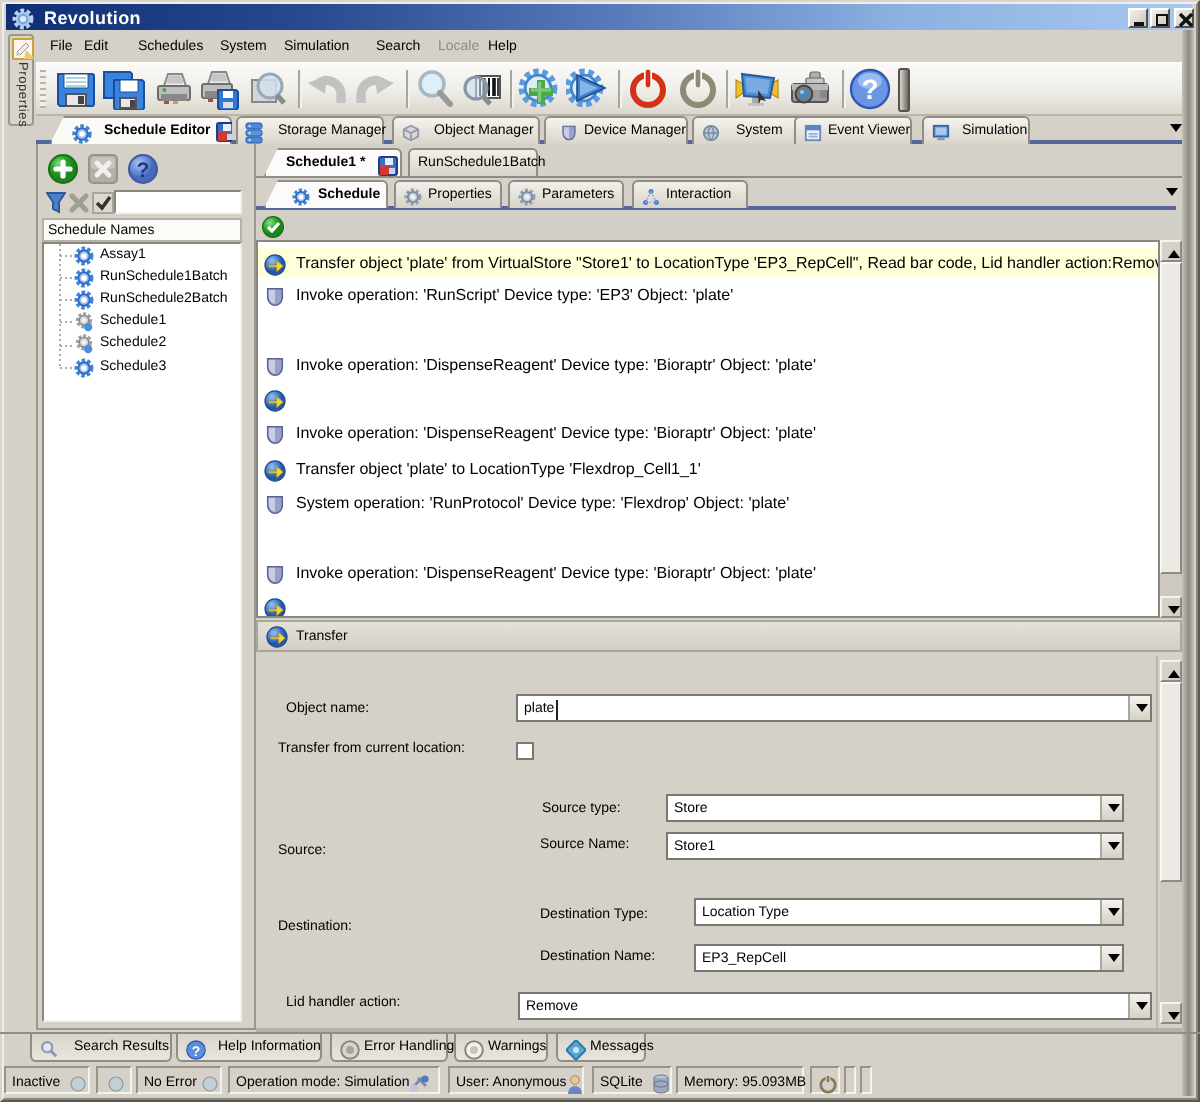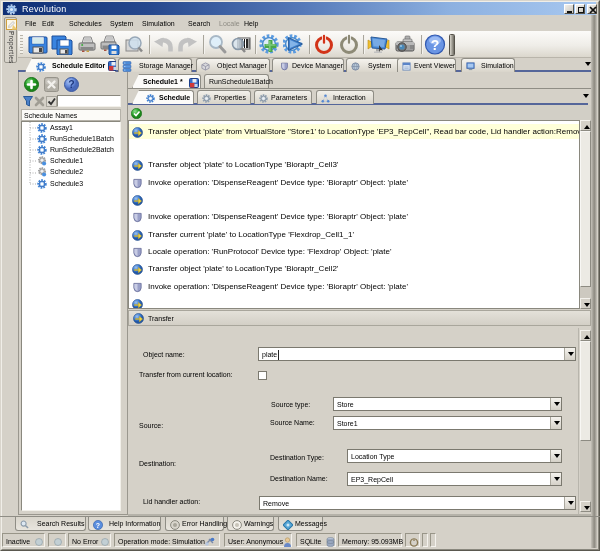--- a/index.html
+++ b/index.html
@@ -22,21 +22,21 @@
 #frame2 {
   position:absolute; left:1px; top:1px; width:598px; height:549px;
   border:1px solid #f0eee8;
   border-right-color:#8a887e; border-bottom-color:#8a887e;
 }
 
 #titlebar {
   position:absolute; left:3px; top:2px; width:593px; height:13px;
   background:linear-gradient(to right, #0f2f75 0%, #27498e 25%, #5478b8 50%, #8cb0e0 75%, #a8c8f0 100%);
 }
-#titletext { position:absolute; left:19px; top:2px; color:#fff; font-weight:normal; font-size:9px; letter-spacing:0.2px;}
+#titletext { position:absolute; left:19px; top:2px; color:#fff; font-weight:bold; font-size:9px; letter-spacing:0.2px;}
 .winbtn { position:absolute; top:2px; width:10px; height:10px; background:linear-gradient(135deg,#f2f0ec,#c9c5bc); border:1px solid #404040; border-top-color:#fff; border-left-color:#fff; border-right-color:#55534b; border-bottom-color:#55534b; }
 
 #menubar { position:absolute; left:3px; top:15px; width:593px; height:16px; }
 .menuitem { position:absolute; top:5px; font-size:7px; color:#000; }
 
 #toolbar { position:absolute; left:3px; top:31px; width:593px; height:27px; background:linear-gradient(to bottom,#fcfbf9 0%, #efede8 55%, #dbd7cd 100%); border-bottom:1px solid #b9b5ab;}
 .tsep { position:absolute; top:4px; width:1px; height:19px; background:#a8a59b; box-shadow:1px 0 0 #f4f2ee; }
 .ticon { position:absolute; top:3px; }
 
 #maintabs { position:absolute; left:3px; top:58px; width:593px; height:14px; }
@@ -552,60 +552,54 @@
       </svg>
   </div>
 
   <div id="list">
     <div class="lrow" style="top:3px;background:#ffffd9">
         <svg class="ic" width="11" height="11">
           <use href="#ic-t"></use>
         </svg>
         <div class="txt">Transfer object 'plate' from VirtualStore "Store1' to LocationType 'EP3_RepCell", Read bar code, Lid handler action:Remov</div>
       </div>
-    <div class="lrow" style="top:36px">
+    <div class="lrow" style="top:19px">
+        <svg class="ic" width="11" height="11">
+          <use href="#ic-i"></use>
+        </svg>
+        <div class="txt">Invoke operation: 'RunScript' Device type: 'EP3' Object: 'plate'</div>
+      </div>
+    <div class="lrow" style="top:54px">
+        <svg class="ic" width="11" height="11">
+          <use href="#ic-i"></use>
+        </svg>
+        <div class="txt">Invoke operation: 'DispenseReagent' Device type: 'Bioraptr' Object: 'plate'</div>
+      </div>
+    <div class="lrow" style="top:71px">
         <svg class="ic" width="11" height="11">
           <use href="#ic-t"></use>
         </svg>
-        <div class="txt">Transfer object 'plate' to LocationType 'Bioraptr_Cell3'</div>
-      </div>
-    <div class="lrow" style="top:54px">
+      </div>
+    <div class="lrow" style="top:88px">
         <svg class="ic" width="11" height="11">
           <use href="#ic-i"></use>
         </svg>
         <div class="txt">Invoke operation: 'DispenseReagent' Device type: 'Bioraptr' Object: 'plate'</div>
       </div>
-    <div class="lrow" style="top:71px">
+    <div class="lrow" style="top:106px">
         <svg class="ic" width="11" height="11">
           <use href="#ic-t"></use>
         </svg>
-      </div>
-    <div class="lrow" style="top:88px">
+        <div class="txt">Transfer object 'plate' to LocationType 'Flexdrop_Cell1_1'</div>
+      </div>
+    <div class="lrow" style="top:123px">
         <svg class="ic" width="11" height="11">
           <use href="#ic-i"></use>
         </svg>
-        <div class="txt">Invoke operation: 'DispenseReagent' Device type: 'Bioraptr' Object: 'plate'</div>
-      </div>
-    <div class="lrow" style="top:106px">
-        <svg class="ic" width="11" height="11">
-          <use href="#ic-t"></use>
-        </svg>
-        <div class="txt">Transfer current 'plate' to LocationType 'Flexdrop_Cell1_1'</div>
-      </div>
-    <div class="lrow" style="top:123px">
-        <svg class="ic" width="11" height="11">
-          <use href="#ic-i"></use>
-        </svg>
-        <div class="txt">Locale operation: 'RunProtocol' Device type: 'Flexdrop' Object: 'plate'</div>
-      </div>
-    <div class="lrow" style="top:140px">
-        <svg class="ic" width="11" height="11">
-          <use href="#ic-t"></use>
-        </svg>
-        <div class="txt">Transfer object 'plate' to LocationType 'Bioraptr_Cell2'</div>
+        <div class="txt">System operation: 'RunProtocol' Device type: 'Flexdrop' Object: 'plate'</div>
       </div>
     <div class="lrow" style="top:158px">
         <svg class="ic" width="11" height="11">
           <use href="#ic-i"></use>
         </svg>
         <div class="txt">Invoke operation: 'DispenseReagent' Device type: 'Bioraptr' Object: 'plate'</div>
       </div>
     <div class="lrow" style="top:175px">
         <svg class="ic" width="11" height="11">
           <use href="#ic-t"></use>

